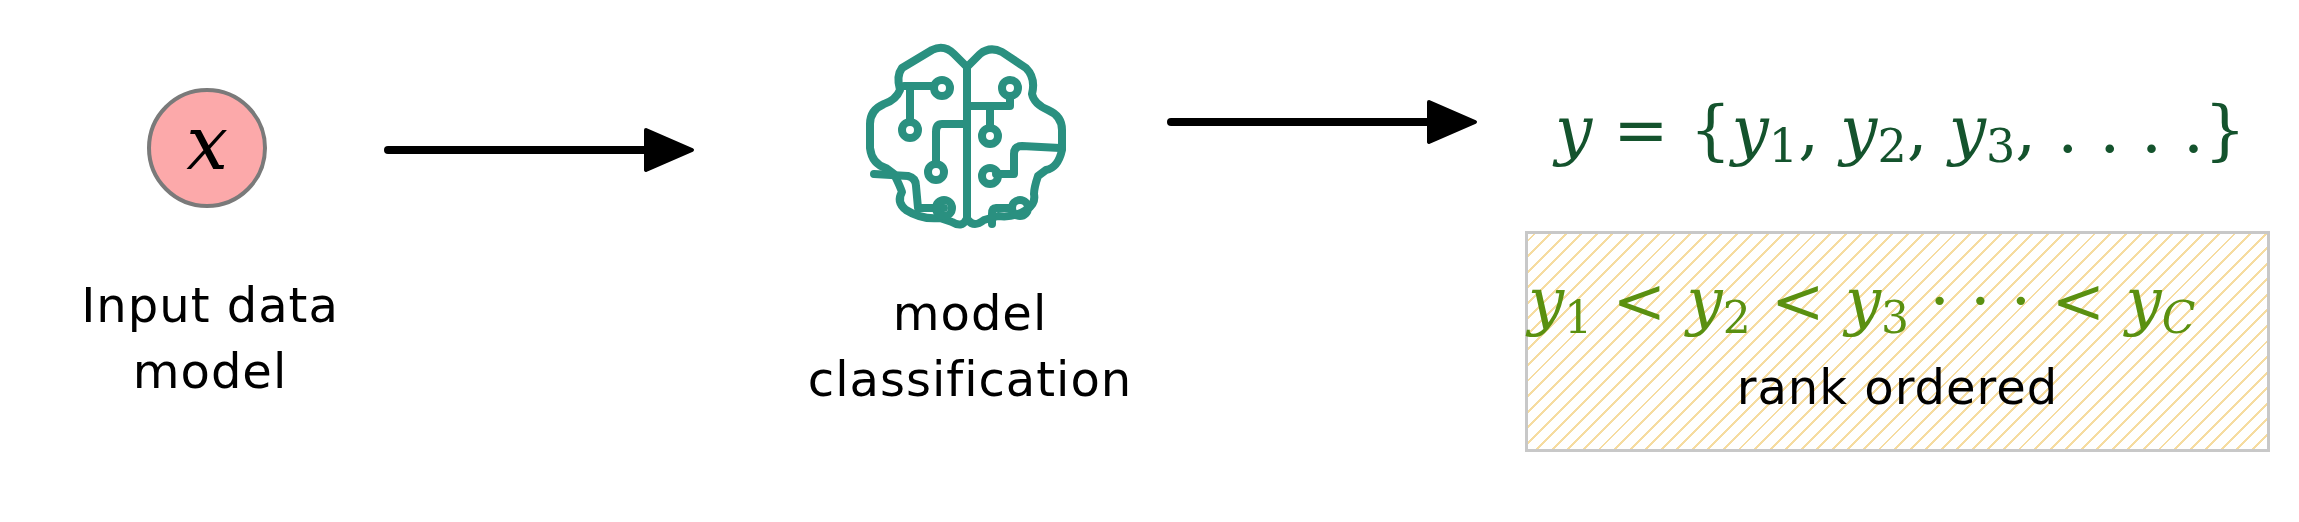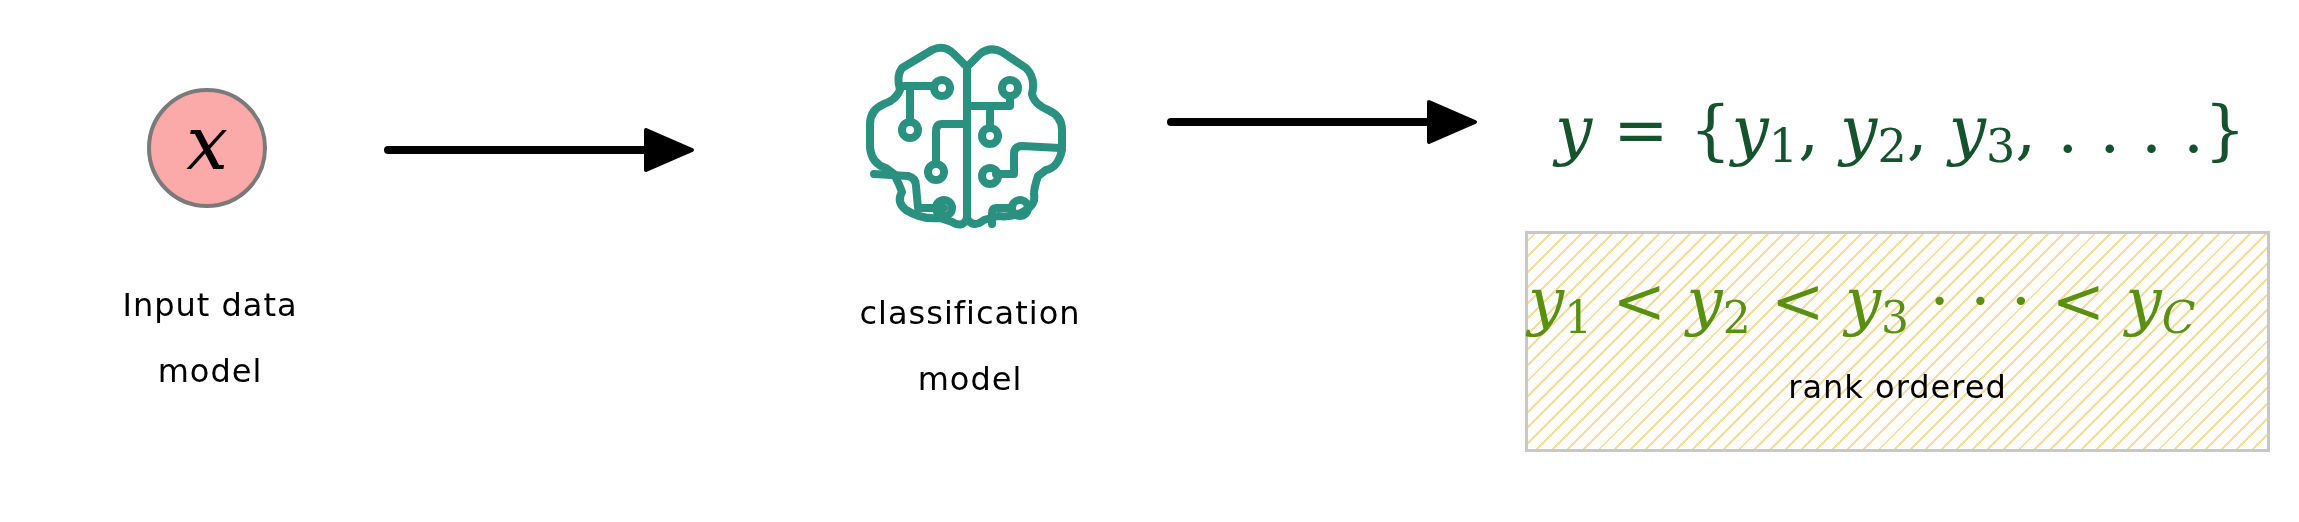--- a/index.html
+++ b/index.html
@@ -1,20 +1,20 @@
 <!DOCTYPE html>
 <html><head>
 <meta charset="utf-8">
 <style>
   html, body { margin:0; padding:0; background:#ffffff; }
   body { width:2299px; height:522px; position:relative; overflow:hidden;
          font-family:"DejaVu Sans", sans-serif; }
   .abs { position:absolute; }
   .hand { font-family:"DejaVu Sans", sans-serif; color:#000; text-align:center;
-          font-size:32px; line-height:66px; letter-spacing:1px; }
+          font-size:48px; line-height:66px; letter-spacing:1px; }
   .math { font-family:"DejaVu Serif", "Liberation Serif", serif; font-style:italic; }
   .input-node { left:147px; top:88px; width:120px; height:120px; border-radius:50%;
                 background:#fca9aa; border:4px solid #7a7a7a; box-sizing:border-box;
                 display:flex; align-items:center; justify-content:center; }
   .input-node span { font-size:74px; color:#000; line-height:1; margin-top:-10px; }
   .label-input { left:10px; top:272px; width:400px; }
   .label-model { left:770px; top:280px; width:400px; }
   .formula { left:1555px; top:88px; width:700px; color:#14532d; font-size:66px; line-height:84px; white-space:nowrap; }
   .formula sub { font-style:normal; font-size:46px; vertical-align:-10px; }
   .order-box { left:1525px; top:231px; width:745px; height:221px; box-sizing:border-box;
@@ -61,22 +61,22 @@
   <circle cx="144" cy="64" r="8"></circle>
   <path d="M144 72 L144 82 L102 82"></path>
   <path d="M124 82 L124 104"></path>
   <circle cx="124" cy="112" r="8"></circle>
   <path d="M194 124 L156 122 Q148 122 148 130 L148 150 L130 150"></path>
   <circle cx="124" cy="152" r="8"></circle>
   <circle cx="154" cy="184" r="8"></circle>
   <path d="M146 184 L130 184 Q126 184 126 190 L126 200"></path>
 </svg>
 <div class="abs hand label-model">
+  <div>model</div>
   <div>classification</div>
-  <div>model</div>
 </div>
 
 <svg class="abs" style="left:1163px;top:92px" width="320" height="60" viewBox="0 0 320 60">
   <line x1="8" y1="30" x2="270" y2="30" stroke="#000" stroke-width="8" stroke-linecap="round"></line>
   <path d="M266 10 L312 30 L266 50 Z" fill="#000" stroke="#000" stroke-width="4" stroke-linejoin="round"></path>
 </svg>
 
 <div class="abs formula math">
   <span>y</span><span style="font-style:normal"> = {</span><span><span>y</span><sub>1</sub></span><span style="font-style:normal">, </span><span><span>y</span><sub>2</sub></span><span style="font-style:normal">, </span><span><span>y</span><sub>3</sub></span><span style="font-style:normal">, . . . .}</span>
 </div>

